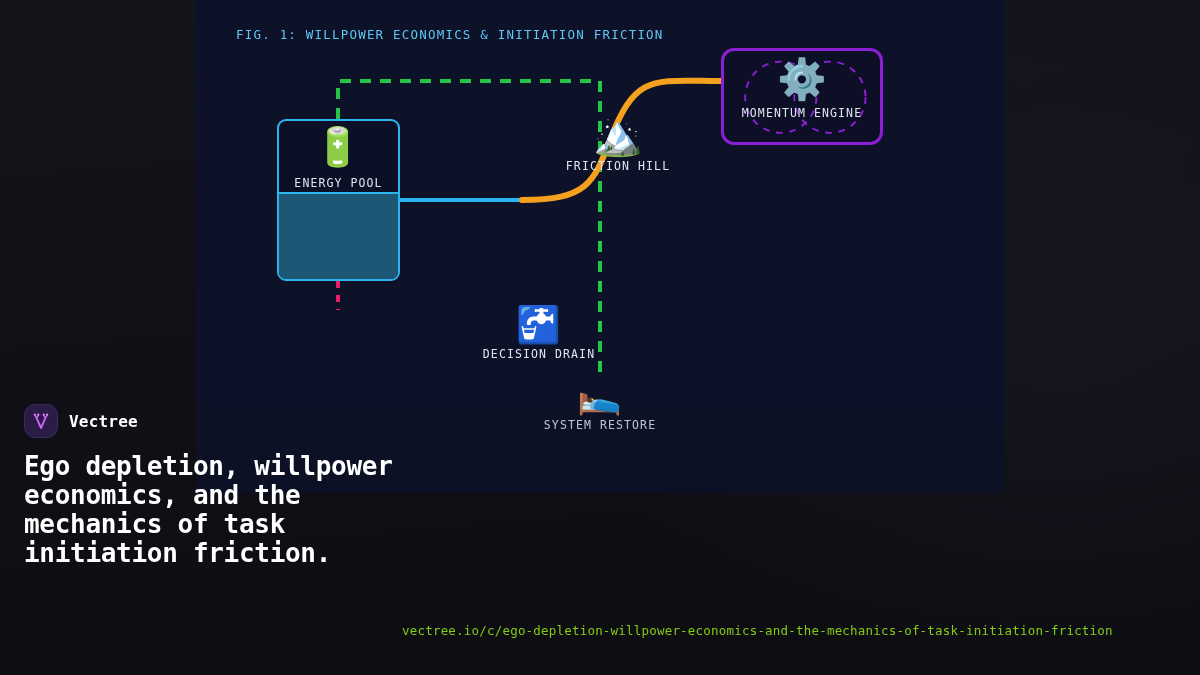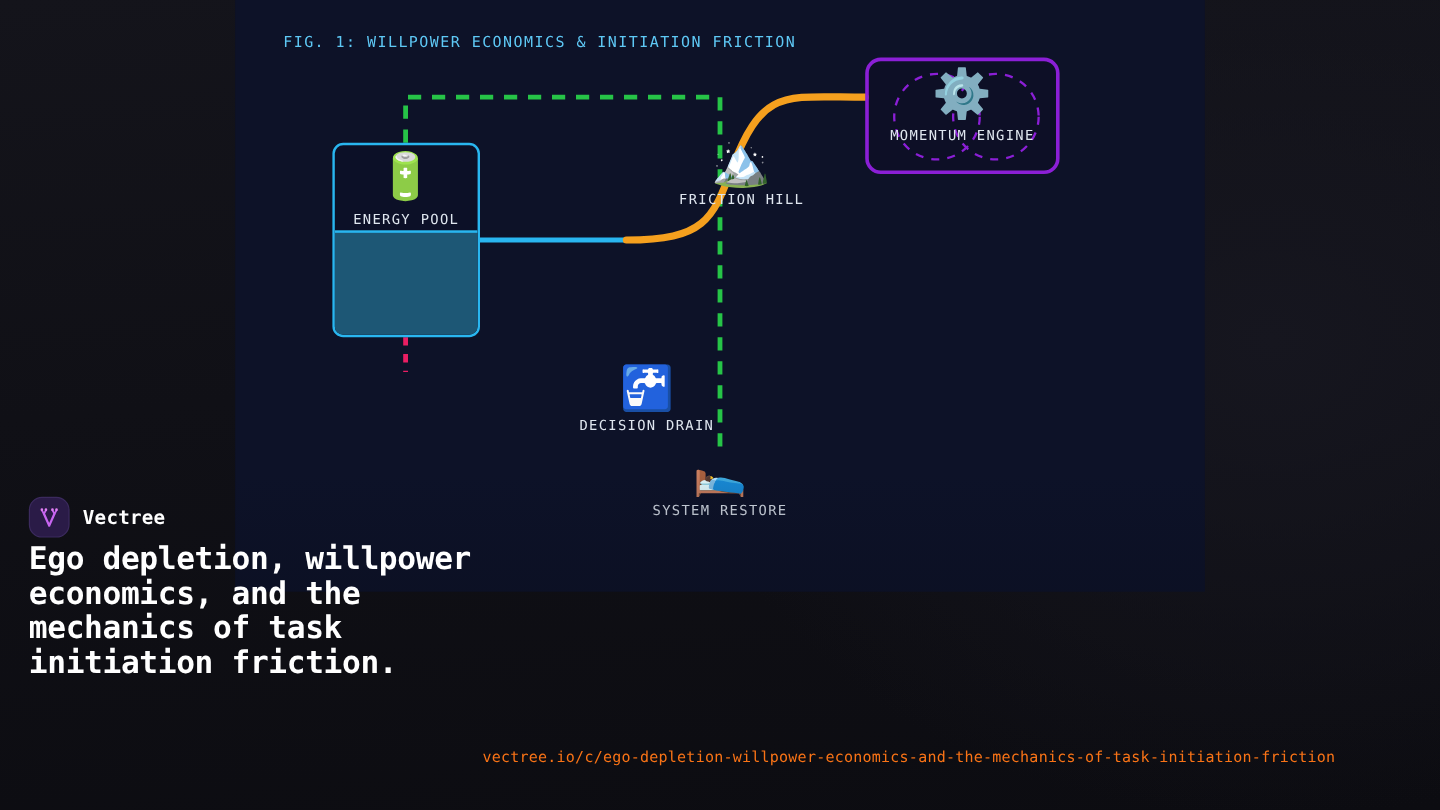--- a/index.html
+++ b/index.html
@@ -89,41 +89,41 @@
     margin-top:4px; font-size:11.5px; letter-spacing:1.1px;
     color:#dfe6ef; white-space:nowrap;
   }
   .node-friction { left:347px; top:115px; width:150px; }
   .node-friction .glyph { font-size:40px; }
   .node-drain   { left:268px; top:307px; width:150px; }
   .node-restore { left:329px; top:378px; width:150px; }
 
   
   .brand-row {
-    position:absolute; left:24px; top:414px;
+    position:absolute; left:24px; top:404px;
     display:flex; align-items:center; gap:11px;
   }
   .brand-logo {
     width:34px; height:34px; border-radius:11px;
     background:#2a1b47; border:1px solid #3b2a5e;
     display:flex; align-items:center; justify-content:center;
     flex:0 0 auto;
   }
   .brand-name {
     font-size:16px; font-weight:bold; color:#ffffff;
     letter-spacing:.2px;
   }
   .headline {
     position:absolute; left:24px; top:452px; width:400px;
     font-size:26px; font-weight:bold; line-height:1.11;
     color:#ffffff; letter-spacing:-.3px;
   }
   .url-bar {
     position:absolute; left:402px; top:623px;
-    font-size:12.5px; color:#f97316; letter-spacing:.2px;
+    font-size:12.5px; color:#84cc16; letter-spacing:.2px;
     white-space:nowrap;
   }
 </style>
 </head>
 <body>
 
 <div class="stage">
   <div class="bg-base"></div>
   <div class="bg-glow-right"></div>
 

